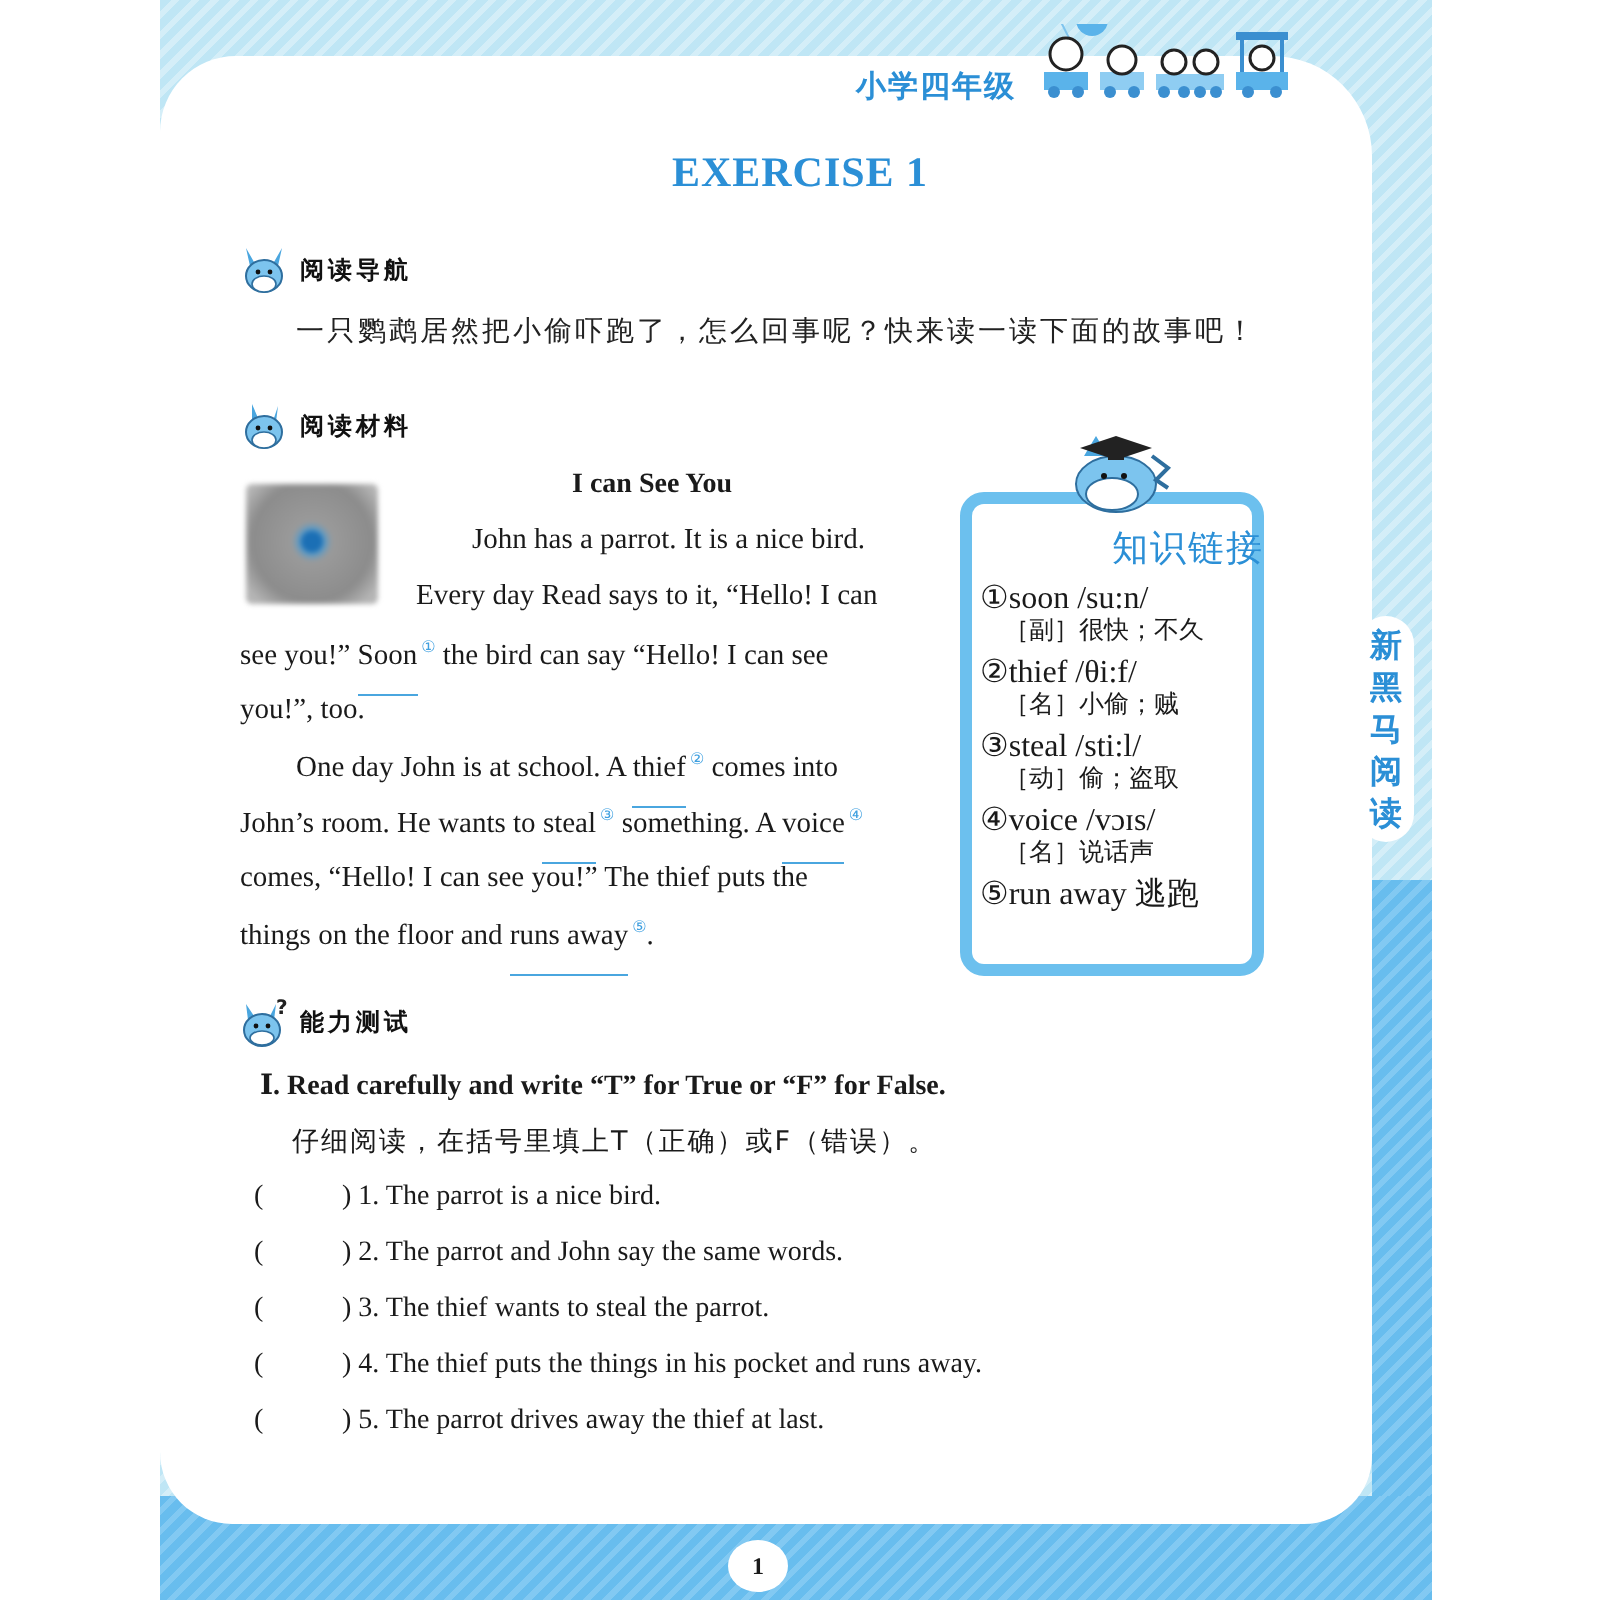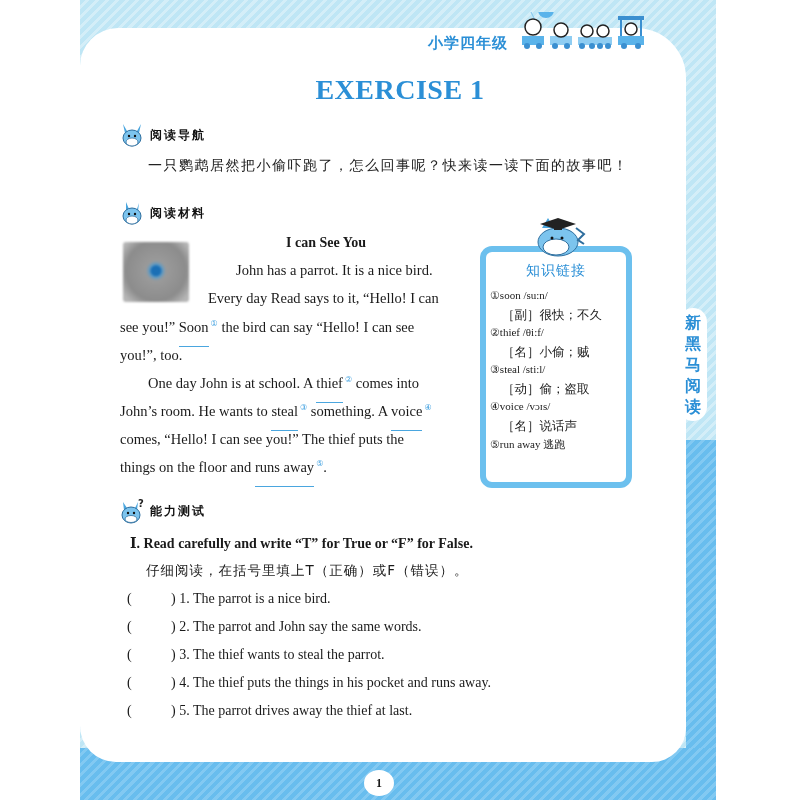--- a/index.html
+++ b/index.html
@@ -10,38 +10,38 @@
   .frame-bottom { position:absolute; left:80px; top:748px; width:636px; height:52px;
            background: repeating-linear-gradient(135deg, #68bdee 0px, #68bdee 4px, #82c9f2 4px, #82c9f2 7px); }
   .frame-right-low { position:absolute; left:686px; top:440px; width:30px; height:310px;
            background: repeating-linear-gradient(135deg, #68bdee 0px, #68bdee 4px, #82c9f2 4px, #82c9f2 7px); }
   .page { position:absolute; left:80px; top:28px; width:606px; height:734px; background:#fff;
           border-top-left-radius:38px; border-top-right-radius:50px; border-bottom-left-radius:36px; border-bottom-right-radius:34px; }
   .grade-label { position:absolute; left:428px; top:34px; font-family:"DejaVu Sans", sans-serif; font-weight:bold;
           color:#2b8fd6; font-size:15px; letter-spacing:1px; }
   .train { position:absolute; left:518px; top:12px; width:132px; height:38px; }
   .exercise-title { position:absolute; left:0; width:800px; top:74px; text-align:center; color:#2b8fd6;
-          font-weight:bold; font-size:28px; letter-spacing:0.5px; }
+          font-weight:bold; font-size:21px; letter-spacing:0.5px; }
   .section-head { position:absolute; display:flex; align-items:center; gap:4px; }
   .section-head .mascot { width:28px; height:26px; }
   .section-head .label { font-family:"DejaVu Sans", sans-serif; font-weight:bold; font-size:12px; color:#111; letter-spacing:2px; }
   .nav-text { position:absolute; left:148px; top:157px; font-family:"DejaVu Sans", sans-serif; font-size:14px; color:#222; letter-spacing:1.5px; }
   .qr { position:absolute; left:123px; top:242px; width:66px; height:60px;
         background: radial-gradient(circle at 50% 48%, #1b6fb5 0 5px, #5a9bc8 6px, #9a9a9a 10px, #8c8c8c 30px, #b5b5b5 40px);
         filter: blur(1.2px); border-radius:3px; }
   .story-title { position:absolute; left:286px; top:235px; font-weight:bold; font-size:14px; }
   .story-line { position:absolute; font-size:14.5px; white-space:nowrap; }
   .vocab { border-bottom:1.5px solid #4aa6df; padding-bottom:11px; }
   .fn { color:#3fa0e0; font-size:8px; vertical-align:super; margin-left:2px; }
   .box { position:absolute; left:480px; top:246px; width:152px; height:242px; border:6px solid #6cc0ee;
          border-radius:12px; background:#fff; box-sizing:border-box; }
   .box-mascot { position:absolute; left:528px; top:214px; width:62px; height:44px; }
-  .box-title { position:absolute; left:480px; top:262px; width:152px; text-align:center; color:#2b8fd6;
-         font-family:"DejaVu Sans", sans-serif; font-size:14px; letter-spacing:1px; }
-  .box-line { position:absolute; left:490px; font-size:11px; white-space:nowrap; }
+  .box-title { position:absolute; left:480px; top:262px; width:152px; text-align:right; color:#2b8fd6;
+         font-family:"DejaVu Sans", sans-serif; font-size:18px; letter-spacing:1px; }
+  .box-line { position:absolute; left:490px; font-size:16px; white-space:nowrap; }
   .box-line.cn { left:502px; font-family:"DejaVu Serif", serif; font-size:12.5px; }
   .side-title { position:absolute; left:679px; top:308px; width:28px; display:flex; flex-direction:column; align-items:center;
          font-family:"DejaVu Sans", sans-serif; font-weight:bold; color:#2b8fd6; font-size:16px; line-height:21px;
          background:#fff; border-radius:14px; padding:4px 0; }
   .task-head { position:absolute; left:130px; top:535px; font-weight:bold; font-size:14px; }
   .task-cn { position:absolute; left:146px; top:562px; font-family:"DejaVu Sans", sans-serif; font-size:13.5px; letter-spacing:1px; }
   .q { position:absolute; left:127px; font-size:14px; white-space:nowrap; }
   .q .paren-open { display:inline-block; width:44px; }
   .page-num { position:absolute; left:364px; top:770px; width:30px; height:26px; background:#fff; border-radius:50%;
          text-align:center; line-height:26px; font-weight:bold; font-size:12px; }

